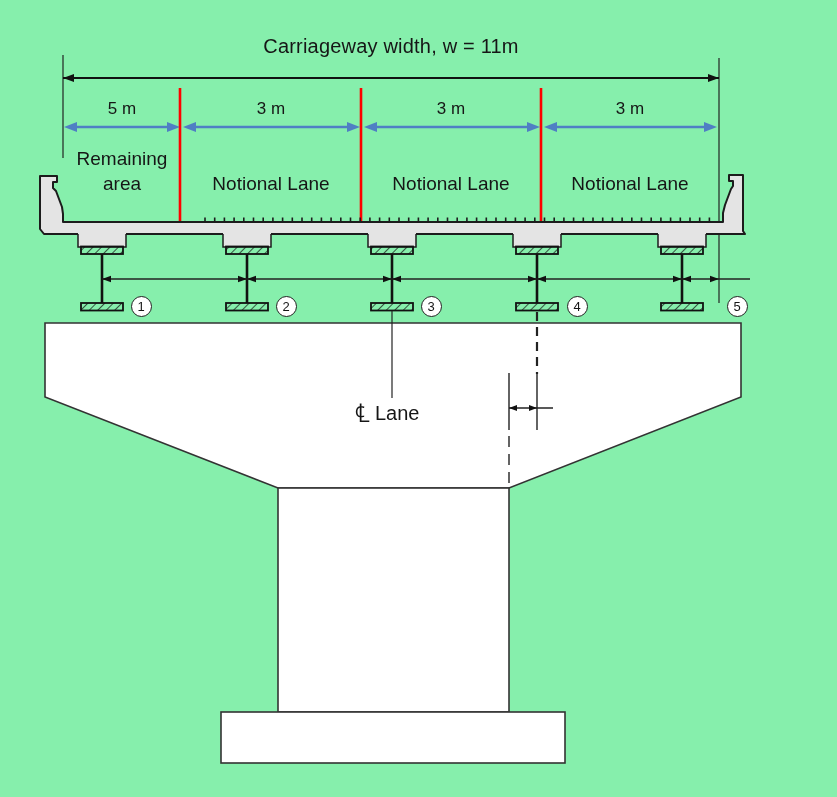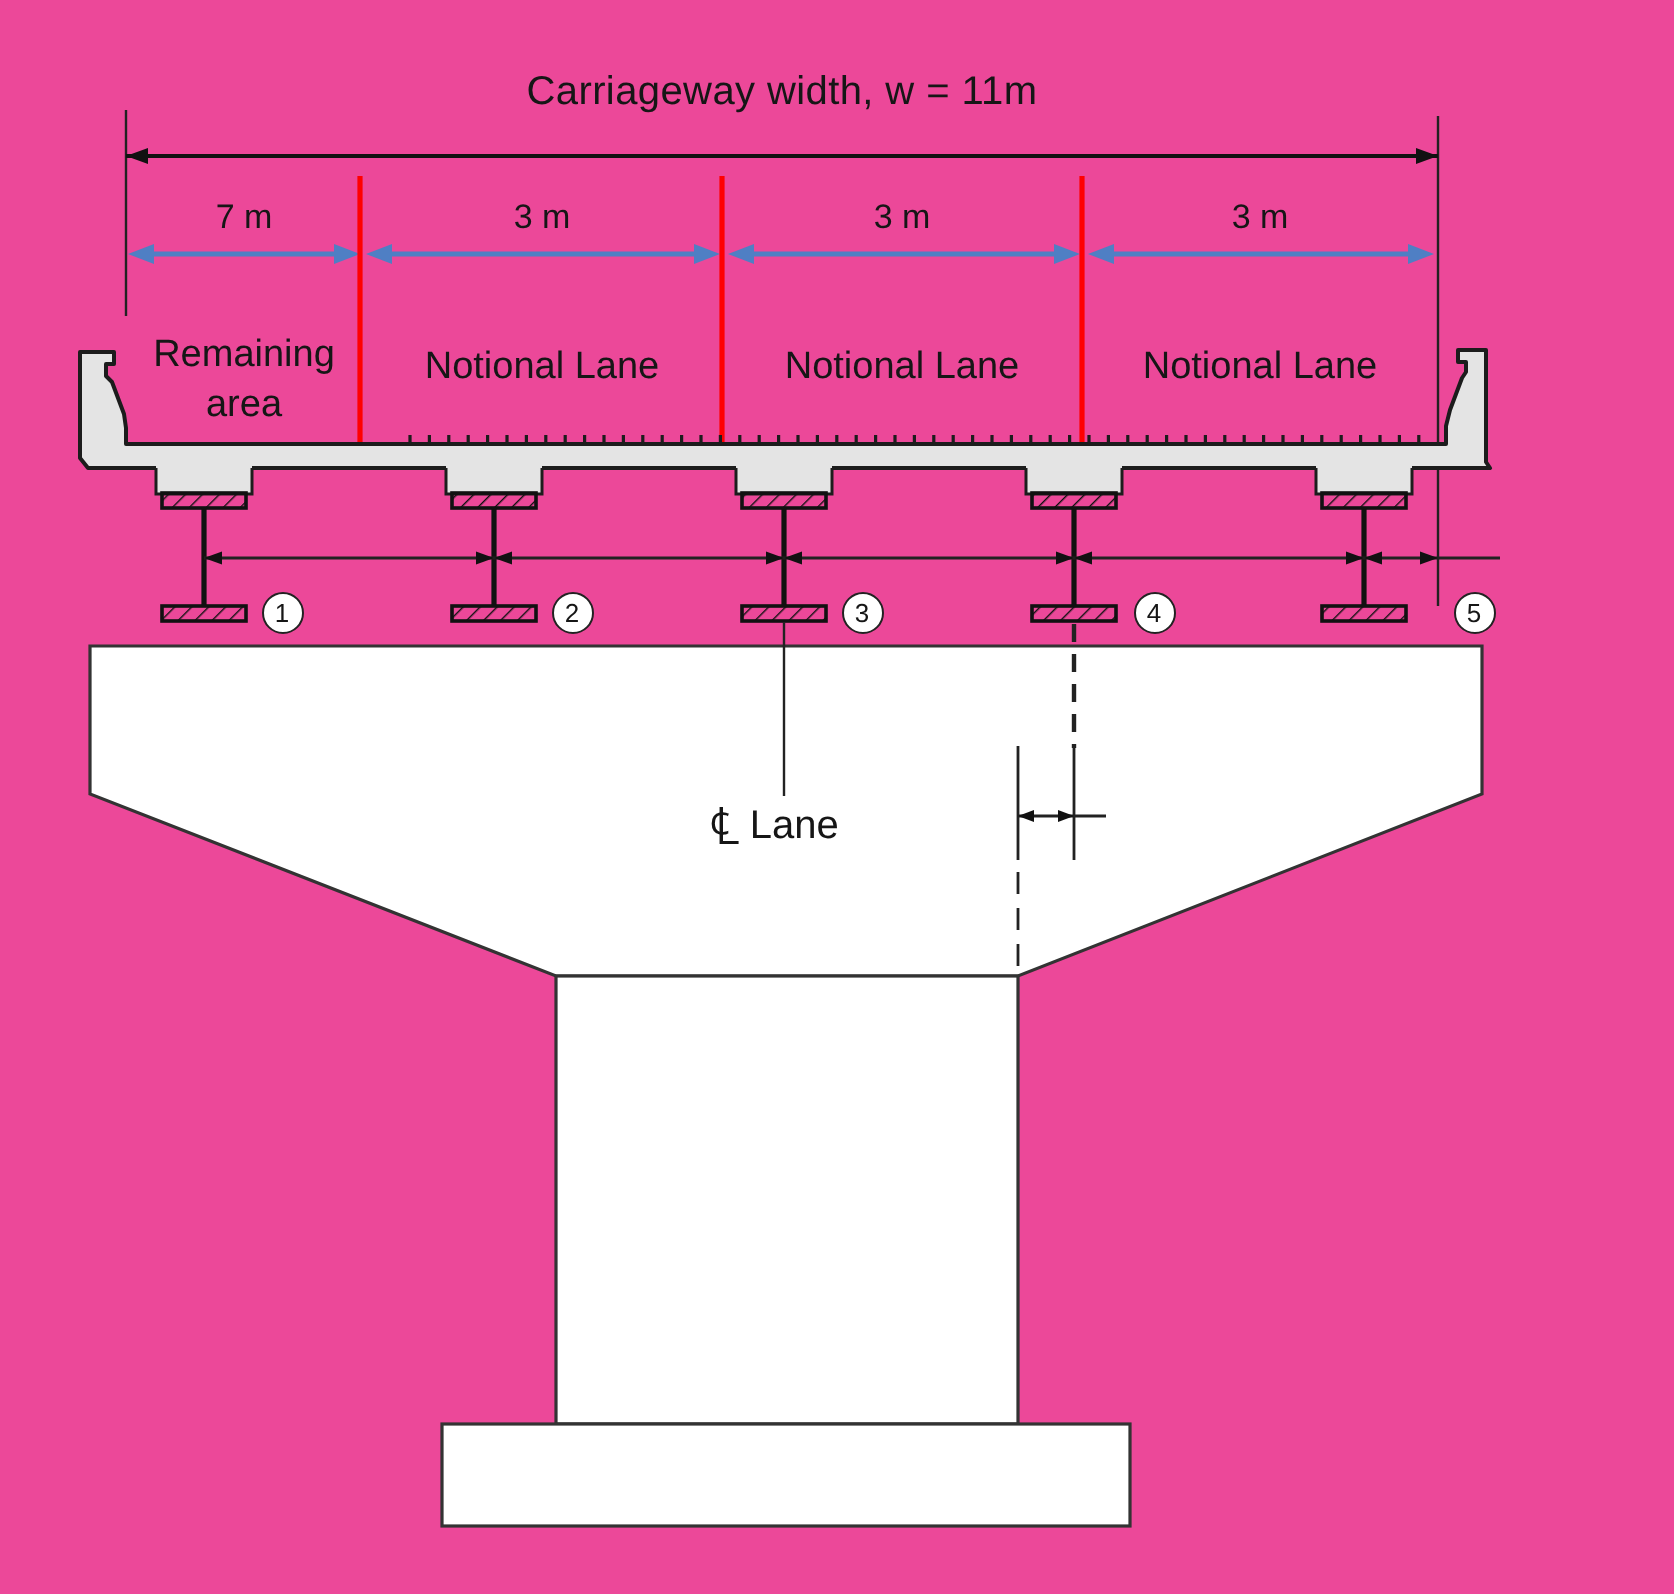--- a/index.html
+++ b/index.html
@@ -1,17 +1,17 @@
 <!DOCTYPE html>
 <html style="--red: #ff0000; --blue: #4f7fc4; --deck: #e4e4e4; --line: #1c1c1c;"><head>
 <meta charset="utf-8">
 <style>
   html,body{margin:0;padding:0;background:#fff;}
   .canvas{
-    position:relative;width:837px;height:797px;background:#ec4899;
+    position:relative;width:837px;height:797px;background:#86efac;
     font-family:"Liberation Sans",sans-serif;color:#161616;overflow:hidden;
   }
   svg{position:absolute;left:0;top:0;}
   .label{position:absolute;text-align:center;}
   .title{font-size:20px;letter-spacing:.2px;}
   .dim-label{font-size:17px;}
   .lane-label{font-size:19px;line-height:25px;}
   .badge{
     position:absolute;width:21px;height:21px;border:1.6px solid #222;border-radius:50%;
     background:#fff;display:flex;align-items:center;justify-content:center;
@@ -140,26 +140,26 @@
       <line class="dim" x1="509" y1="373" x2="509" y2="430"></line>
       <line x1="509" y1="436" x2="509" y2="489" stroke="#222" stroke-width="1.4" stroke-dasharray="11 7"></line>
       <line class="dim" x1="509" y1="408" x2="553" y2="408"></line>
       <polygon class="blackhead" points="509,408 517,405 517,411"></polygon>
       <polygon class="blackhead" points="537,408 529,405 529,411"></polygon>
     </g>
   </svg>
 
   <div class="label title" style="left:0;width:782px;top:35px;">Carriageway width, w = 11m</div>
 
-  <div class="label dim-label" style="left:82px;top:99px;width:80px;">7 m</div>
+  <div class="label dim-label" style="left:82px;top:99px;width:80px;">5 m</div>
   <div class="label dim-label" style="left:231px;top:99px;width:80px;">3 m</div>
   <div class="label dim-label" style="left:411px;top:99px;width:80px;">3 m</div>
   <div class="label dim-label" style="left:590px;top:99px;width:80px;">3 m</div>
 
-  <div class="label lane-label" style="left:62px;top:165px;width:120px;">Remaining area</div>
+  <div class="label lane-label" style="left:62px;top:146px;width:120px;">Remaining area</div>
   <div class="label lane-label" style="left:191px;top:171px;width:160px;">Notional Lane</div>
   <div class="label lane-label" style="left:371px;top:171px;width:160px;">Notional Lane</div>
   <div class="label lane-label" style="left:550px;top:171px;width:160px;">Notional Lane</div>
 
   <div class="badge" style="left:130.5px;top:295.5px;">1</div>
   <div class="badge" style="left:275.5px;top:295.5px;">2</div>
   <div class="badge" style="left:420.5px;top:295.5px;">3</div>
   <div class="badge" style="left:566.5px;top:295.5px;">4</div>
   <div class="badge" style="left:726.5px;top:295.5px;">5</div>
 

